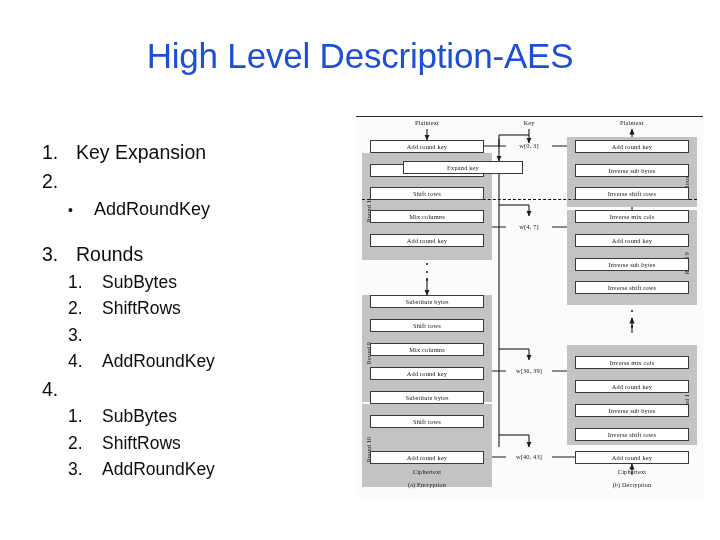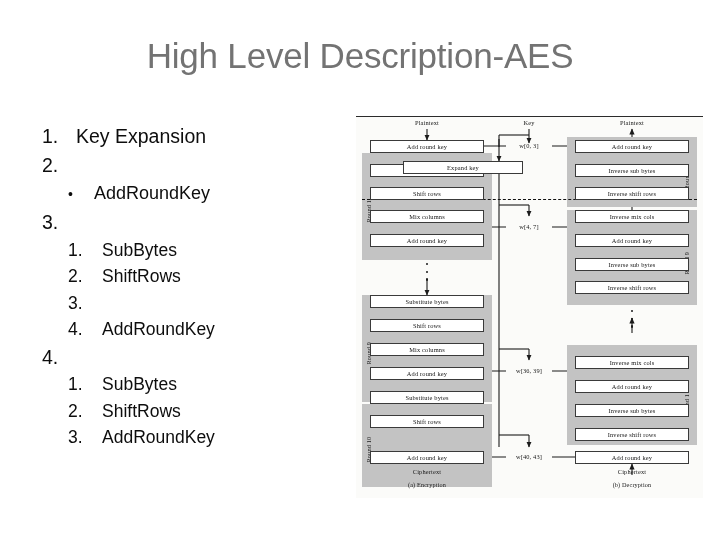--- a/index.html
+++ b/index.html
@@ -8,37 +8,37 @@
     background: #ffffff;
     font-family: "Liberation Sans", sans-serif;
     overflow: hidden;
   }
   #slide { position: relative; width: 720px; height: 540px; background:#fff; }
 
   
   #title {
     position: absolute; left: 0; top: 36px; width: 720px;
     text-align: center;
-    font-size: 35px; font-weight: 400; color: #737373;
+    font-size: 35px; font-weight: 400; color: #1d4ed8;
     letter-spacing: -0.2px;
     font-family: "Liberation Sans", sans-serif;
   }
 
   
   #outline {
     position: absolute; left: 42px; top: 122px; width: 300px;
     color: #0d0d0d;
   }
   .li { display: flex; align-items: baseline; }
   .li .mk { flex: 0 0 auto; text-align: left; }
   .li .tx { flex: 1 1 auto; }
 
   .lvl1 { font-size: 19.5px; line-height: 28.5px; }
   .lvl1 .mk { width: 30px; }
-  .lvl1 .tx { padding-left: 4px; }
+  .lvl1 .tx { padding-left: 4px; margin-top: 16px; }
 
   .bullet { font-size: 18px; line-height: 28px; padding-left: 26px; }
   .bullet .mk { width: 26px; font-size: 14px; }
 
   .lvl2 { font-size: 17.5px; line-height: 26.5px; padding-left: 26px; }
   .lvl2 .mk { width: 32px; }
   .lvl2 .tx { padding-left: 2px; }
 
   .plain { font-size: 19.5px; line-height: 28px; padding-left: 32px; }
 
@@ -121,20 +121,21 @@
       <span class="mk">2.</span>
     </div>
 
     <div class="li bullet">
       <span class="mk">•</span>
       <span class="tx">AddRoundKey</span>
     </div>
 
     <div class="li lvl1">
       <span class="mk">3.</span>
+      <span class="tx">Rounds</span>
     </div>
 
     <div class="li lvl2">
       <span class="mk">1.</span>
       <span class="tx">SubBytes</span>
     </div>
 
     <div class="li lvl2">
       <span class="mk">2.</span>
       <span class="tx">ShiftRows</span>

